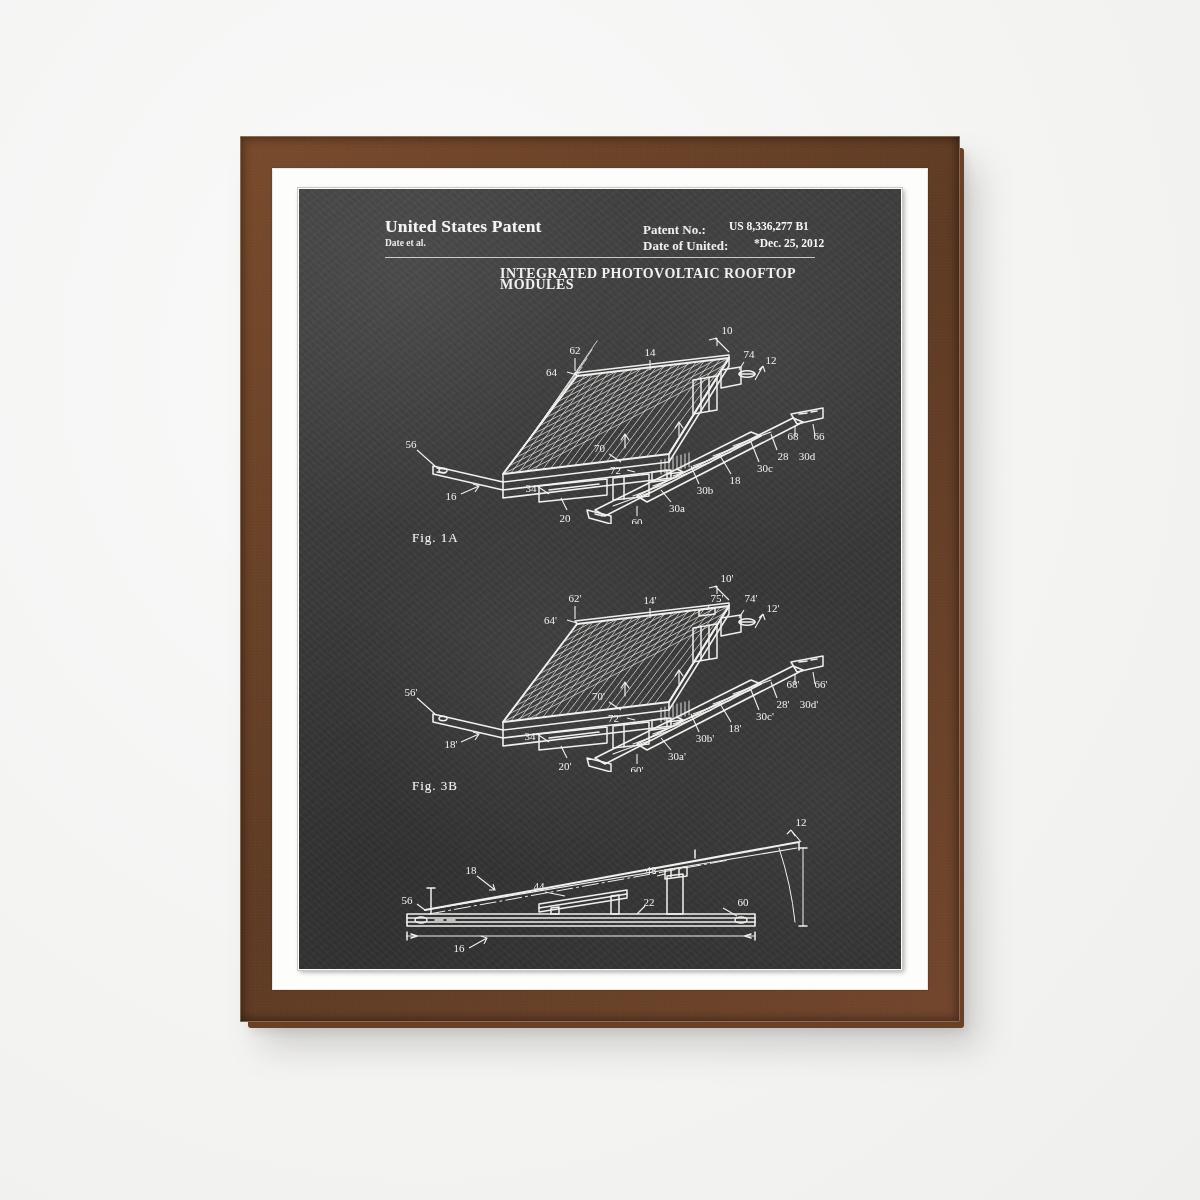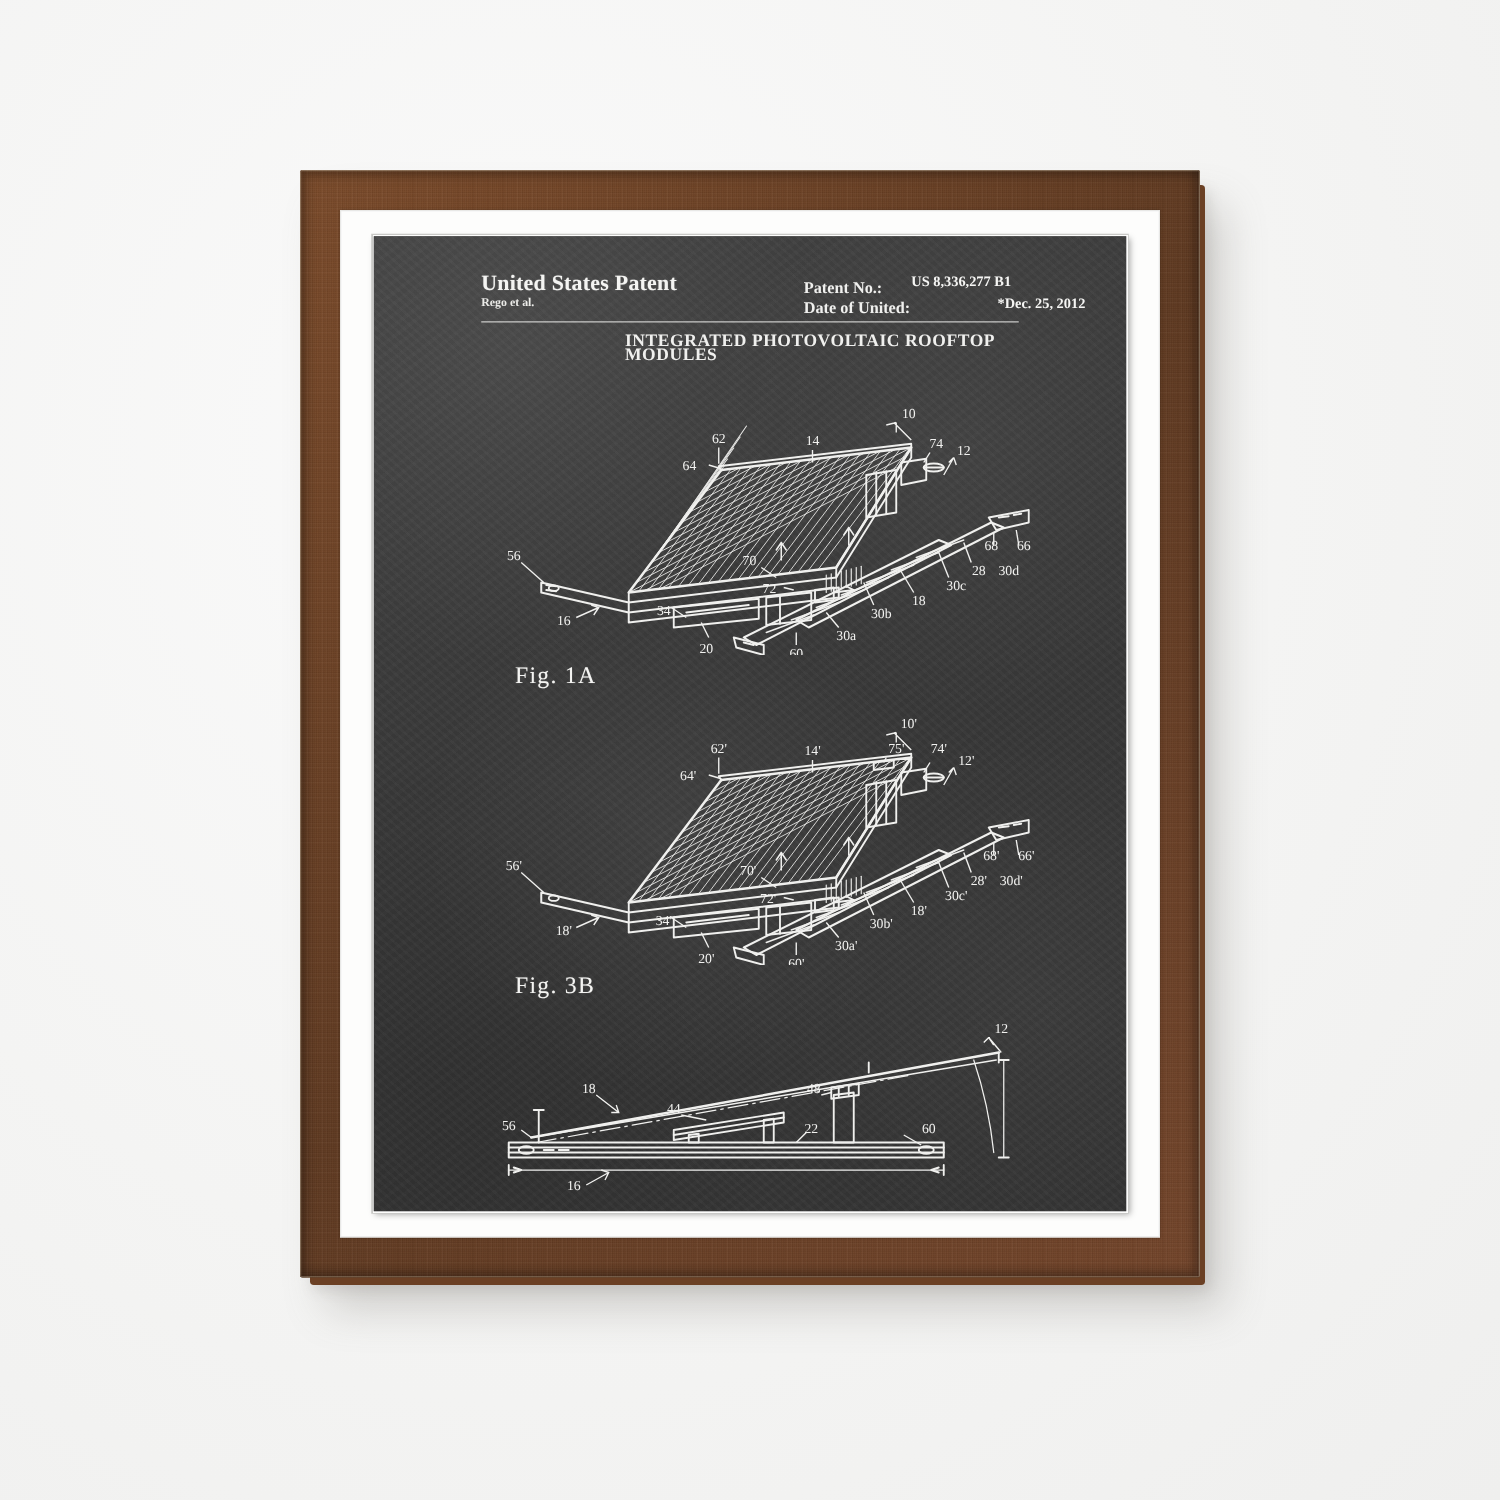--- a/index.html
+++ b/index.html
@@ -94,36 +94,36 @@
     font-size:13px;color:#f0f0ee;
   }
   .hdr-val{
     position:absolute;
     font-family:"Liberation Serif",serif;font-weight:bold;
     font-size:11.5px;color:#f6f6f4;white-space:nowrap;
   }
   .l-pno{left:344px;top:33px;}
   .l-dop{left:344px;top:49px;}
   .v-pno{left:430px;top:31px;}
-  .v-dop{left:455px;top:48px;margin-left:44px;}
+  .v-dop{left:455px;top:48px;}
   .hdr-rule{
     position:absolute;left:86px;top:68px;width:430px;height:1px;
     background:rgba(245,245,243,.75);
   }
   .inv-title{
     position:absolute;left:201px;top:79px;
     font-family:"Liberation Serif",serif;font-weight:bold;
     font-size:14px;letter-spacing:.45px;line-height:11px;color:#f0f0ee;
   }
 
   
   .fig-label{
     position:absolute;
     font-family:"Liberation Serif",serif;
-    font-size:19px;color:#f4f4f2;letter-spacing:1px;
+    font-size:13px;color:#f4f4f2;letter-spacing:1px;
     text-shadow:0 0 1px rgba(255,255,255,.3);
   }
   .fig-svg{position:absolute;}
   .fig-svg text{
     font-family:"Liberation Serif",serif;
     fill:#f2f2f0;font-size:11px;
   }
 </style>
 </head>
 <body>
@@ -139,21 +139,21 @@
 <div class="mat"></div>
 <div class="mat-inner-bevel"></div>
 
 <div class="poster">
   <div class="chalk-tex"></div>
 
   <div class="poster-content">
 
     <div class="hdr">
       <div class="hdr-title">United States Patent</div>
-      <div class="hdr-sub">Rego et al.</div>
+      <div class="hdr-sub">Date et al.</div>
       <div class="hdr-lbl l-pno">Patent No.:</div>
       <div class="hdr-val v-pno">US 8,336,277 B1</div>
       <div class="hdr-lbl l-dop">Date of United:</div>
       <div class="hdr-val v-dop">*Dec. 25, 2012</div>
       <div class="hdr-rule"></div>
       <div class="inv-title">
         <div>INTEGRATED PHOTOVOLTAIC ROOFTOP</div>
         <div>MODULES</div>
       </div>
     </div>

